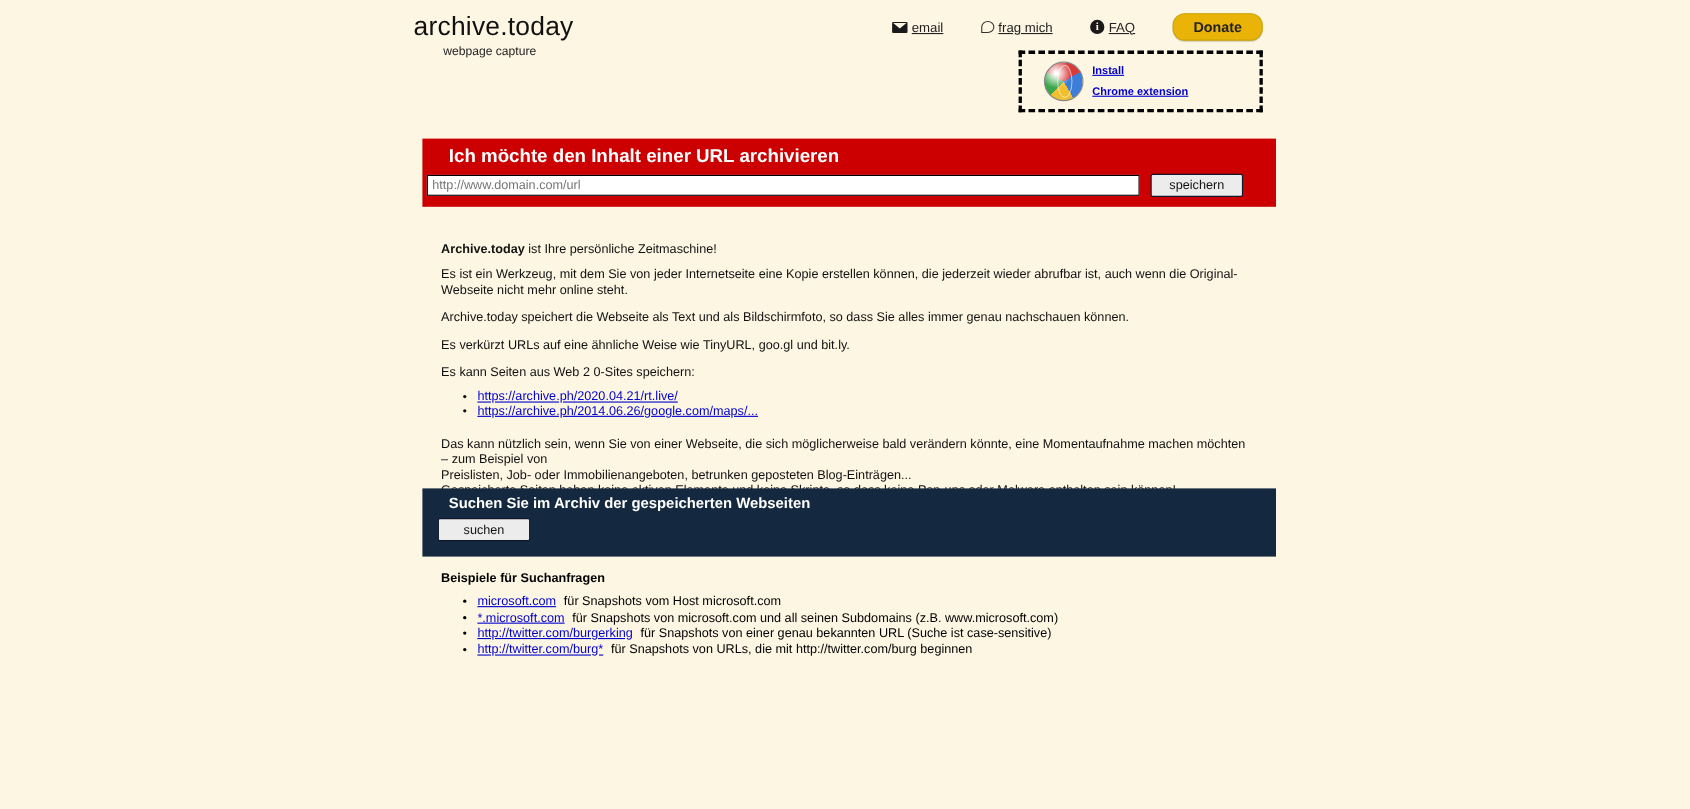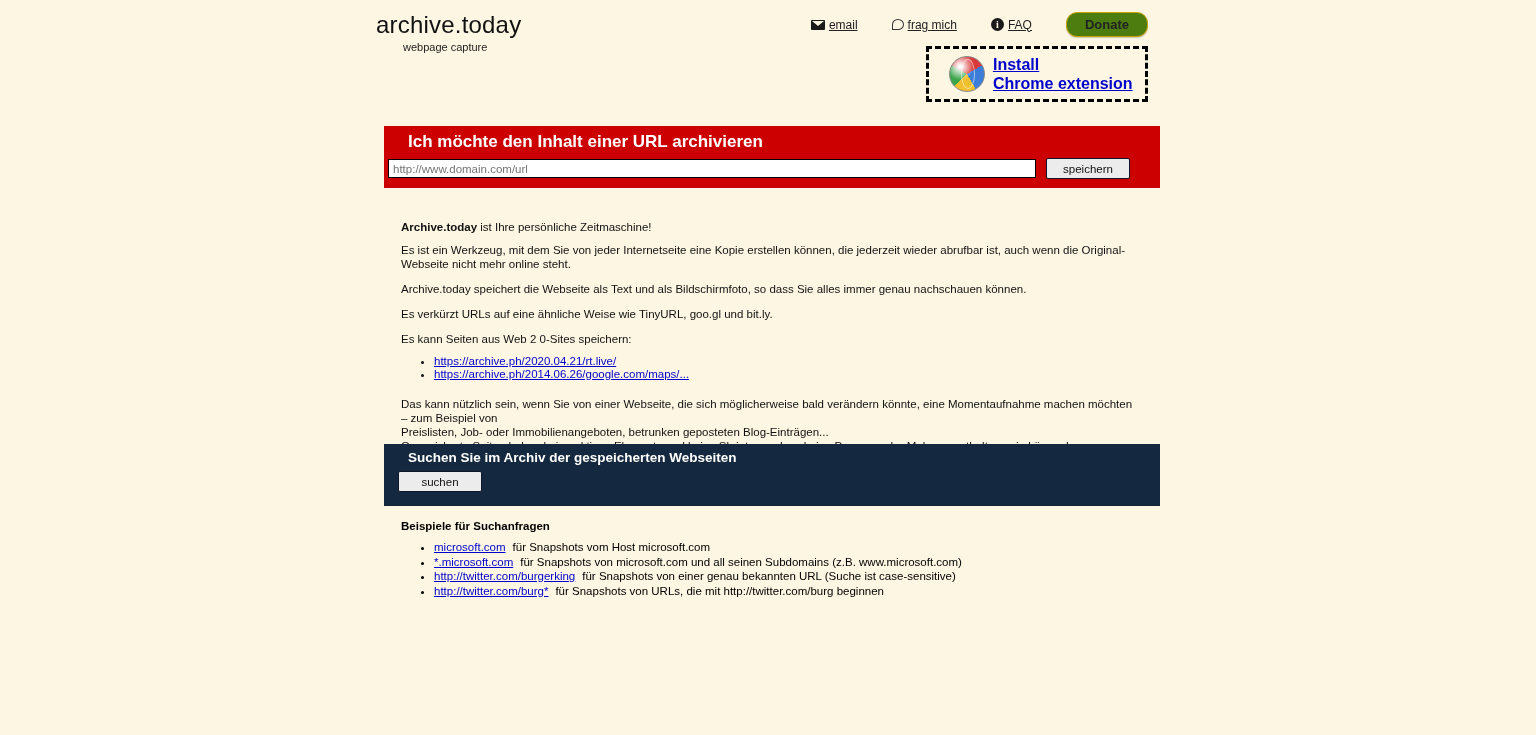--- a/index.html
+++ b/index.html
@@ -105,21 +105,21 @@
     border-radius: 50%;
     background: #1a1a1a;
     color: #fdf6e3;
     font-size: 10px;
     font-weight: bold;
     text-align: center;
     line-height: 13px;
     font-family: "Liberation Serif", serif;
   }
   .donate-btn {
-    background: #4d7c0f;
+    background: #eab308;
     border: 1px solid #c9a400;
     border-radius: 11px;
     padding: 4px 18px;
     font-size: 13px;
     font-weight: bold;
     color: #222;
     cursor: pointer;
     box-shadow: 0 1px 1px rgba(0,0,0,0.2);
     font-family: "Liberation Sans", sans-serif;
   }
@@ -164,21 +164,21 @@
   }
   .ext-links {
     display: flex;
     flex-direction: column;
     justify-content: center;
     line-height: 19px;
   }
   .ext-links a {
     color: #0000cc;
     text-decoration: underline;
-    font-size: 16px;
+    font-size: 10px;
     font-weight: bold;
     cursor: pointer;
   }
 
   
   .panel {
     position: absolute;
     left: 8px;
     width: 776px;
     box-sizing: border-box;

